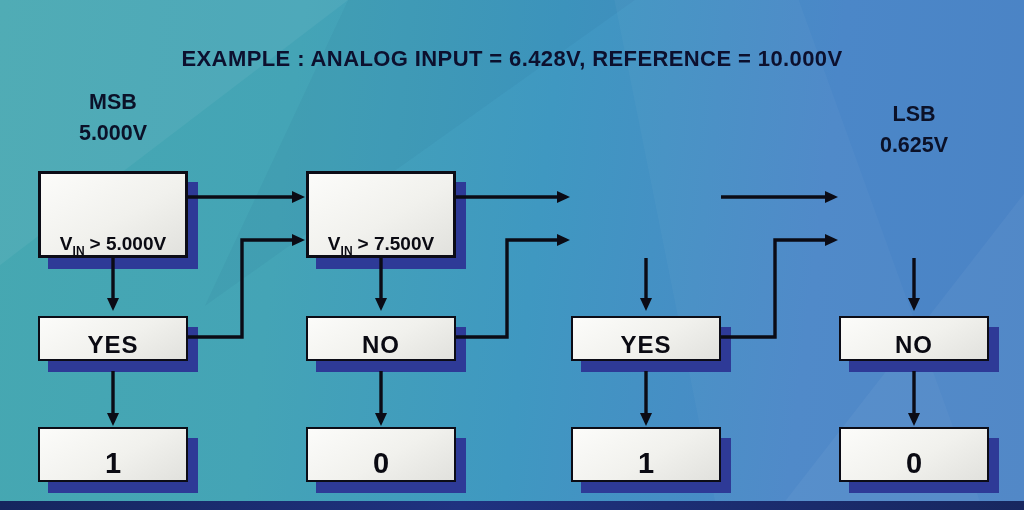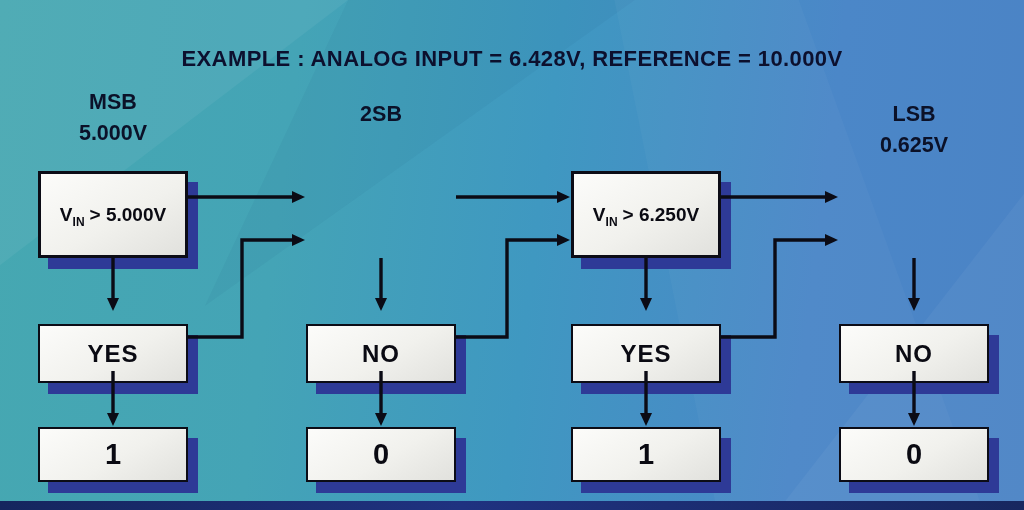--- a/index.html
+++ b/index.html
@@ -22,27 +22,27 @@
   .hdr{
     position:absolute;top:99px;left:-45px;right:-45px;text-align:center;
     font-weight:bold;font-size:21.5px;line-height:1.45;color:#0b1128;
   }
   .c0 .hdr{top:87px;}
   .box{
     position:absolute;left:0;width:150px;box-sizing:border-box;
     background:linear-gradient(150deg,#fcfcfa 0%,#f1f1ed 55%,#e1e1dd 100%);
     border:3px solid #0c0c16;
     box-shadow:10px 11px 0 0 #2e3a97;
-    display:flex;align-items:center;justify-content:center;
+    display:flex;align-items:flex-end;justify-content:center;
     color:#0a0a12;font-weight:bold;
   }
   .cmp{top:171px;height:87px;font-size:19px;}
   .cmp sub{font-size:12px;line-height:0;}
   .cmp .cond{margin-left:5px;}
-  .dec{top:324px;height:59px;font-size:24px;letter-spacing:1px;border-width:2.5px;}
+  .dec{top:316px;height:45px;font-size:24px;letter-spacing:1px;border-width:2.5px;}
   .bit{top:427px;height:55px;font-size:29px;border-width:2.5px;}
   .connectors{position:absolute;inset:0;z-index:6;pointer-events:none;}
   .connectors path{stroke:#0b0b15;stroke-width:3.4;fill:none;}
   .connectors polygon{fill:#0b0b15;}
   .bottom-bar{
     position:absolute;left:0;right:0;bottom:0;height:9px;z-index:7;
     background:linear-gradient(90deg,#15265e,#1f3280 45%,#17275f);
   }
 </style>
 </head>
@@ -67,34 +67,33 @@
     <div class="box dec">
       <span>YES</span>
     </div>
     <div class="box bit">
       <span>1</span>
     </div>
   </div>
 
   <div class="col c1">
     <div class="hdr">
-      <div>2SB</div>
+    </div>
+    <div class="box cmp">
+      <span><span>V</span><sub>IN</sub><span class="cond">&gt; 7.500V</span></span>
     </div>
     <div class="box dec">
       <span>NO</span>
     </div>
     <div class="box bit">
       <span>0</span>
     </div>
   </div>
 
   <div class="col c2">
-    <div class="box cmp">
-      <span><span>V</span><sub>IN</sub><span class="cond">&gt; 6.250V</span></span>
-    </div>
     <div class="box dec">
       <span>YES</span>
     </div>
     <div class="box bit">
       <span>1</span>
     </div>
   </div>
 
   <div class="col c3">
     <div class="hdr">

